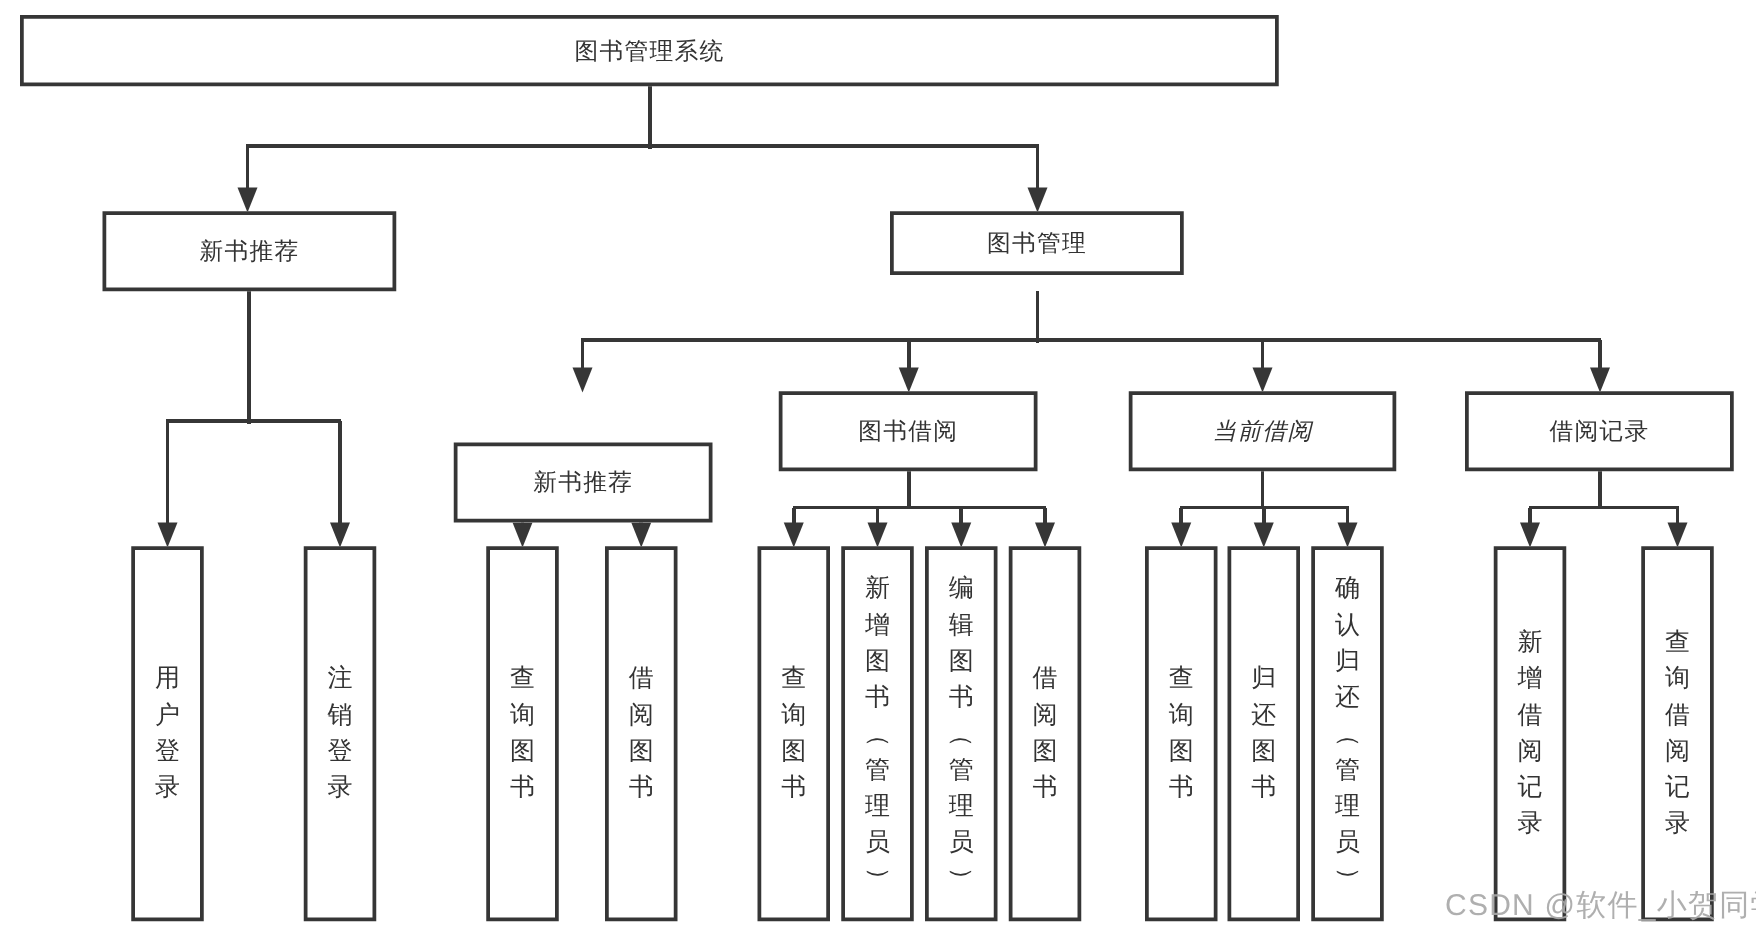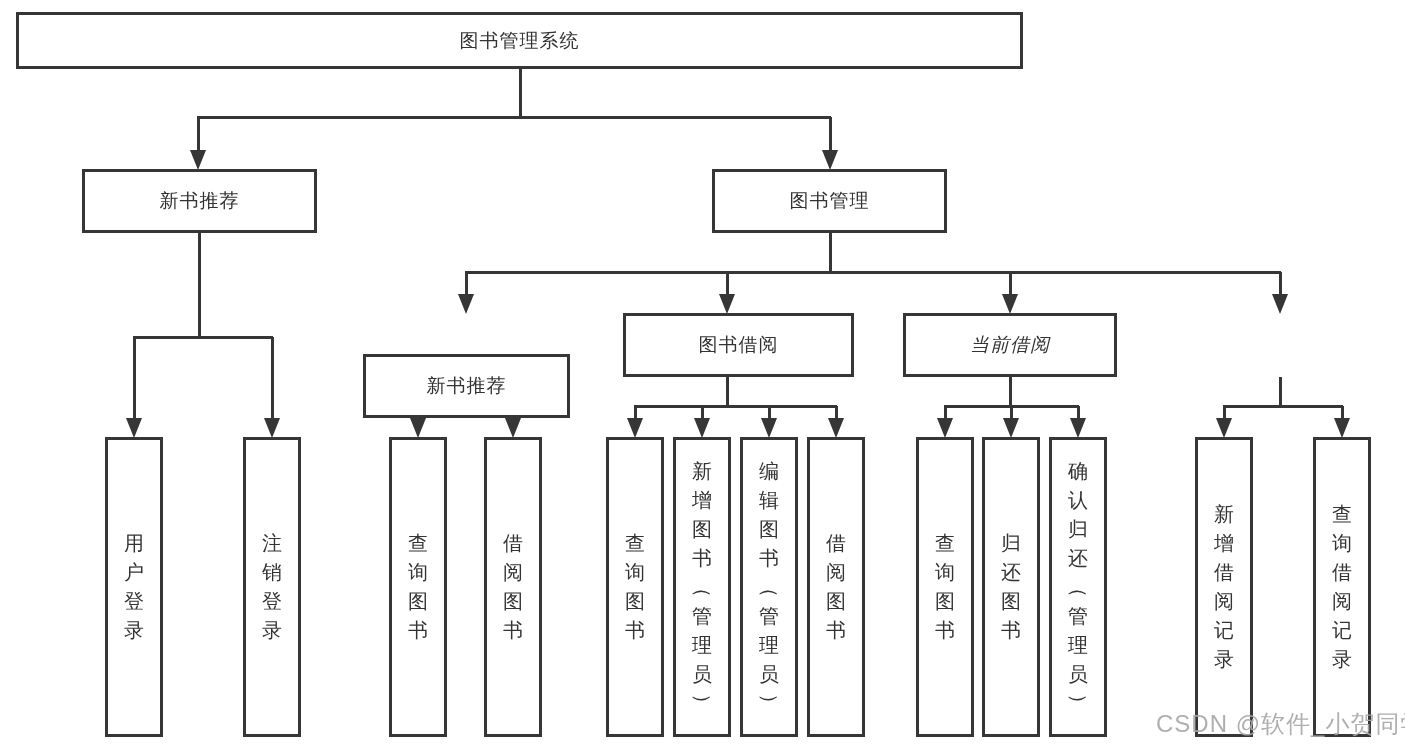--- a/index.html
+++ b/index.html
@@ -97,25 +97,26 @@
       <polygon points="1003,418 1019,418 1011,438"></polygon>
       <polygon points="1070,418 1086,418 1078,438"></polygon>
       <polygon points="1216,418 1232,418 1224,438"></polygon>
       <polygon points="1334,418 1350,418 1342,438"></polygon>
     </g>
   </svg>
 
   <div class="hbox" style="left:16px;top:12px;width:1007px;height:57px;">图书管理系统</div>
 
   <div class="hbox" style="left:82px;top:169px;width:235px;height:64px;">新书推荐</div>
-  <div class="hbox" style="left:712px;top:169px;width:235px;height:64px;">图书管理</div>
+  <div class="hbox" style="left:712px;top:169px;width:235px;height:51px;">图书管理</div>
 
   <div class="hbox" style="left:363px;top:313px;width:207px;height:64px;margin-top:41px;">新书推荐</div>
-  <div class="hbox" style="left:623px;top:313px;width:231px;height:64px;">图书借阅</div>
+  <div class="hbox" style="left:623px;top:313px;width:207px;height:64px;">图书借阅</div>
   <div class="hbox" style="left:903px;top:313px;width:214px;height:64px;font-style:italic;">当前借阅</div>
+  <div class="hbox" style="left:1172px;top:313px;width:215px;height:64px;">借阅记录</div>
 
   <div class="vbox" style="left:105px;">
       <span class="vchar">用</span>
       <span class="vchar">户</span>
       <span class="vchar">登</span>
       <span class="vchar">录</span>
     </div>
   <div class="vbox" style="left:243px;">
       <span class="vchar">注</span>
       <span class="vchar">销</span>

